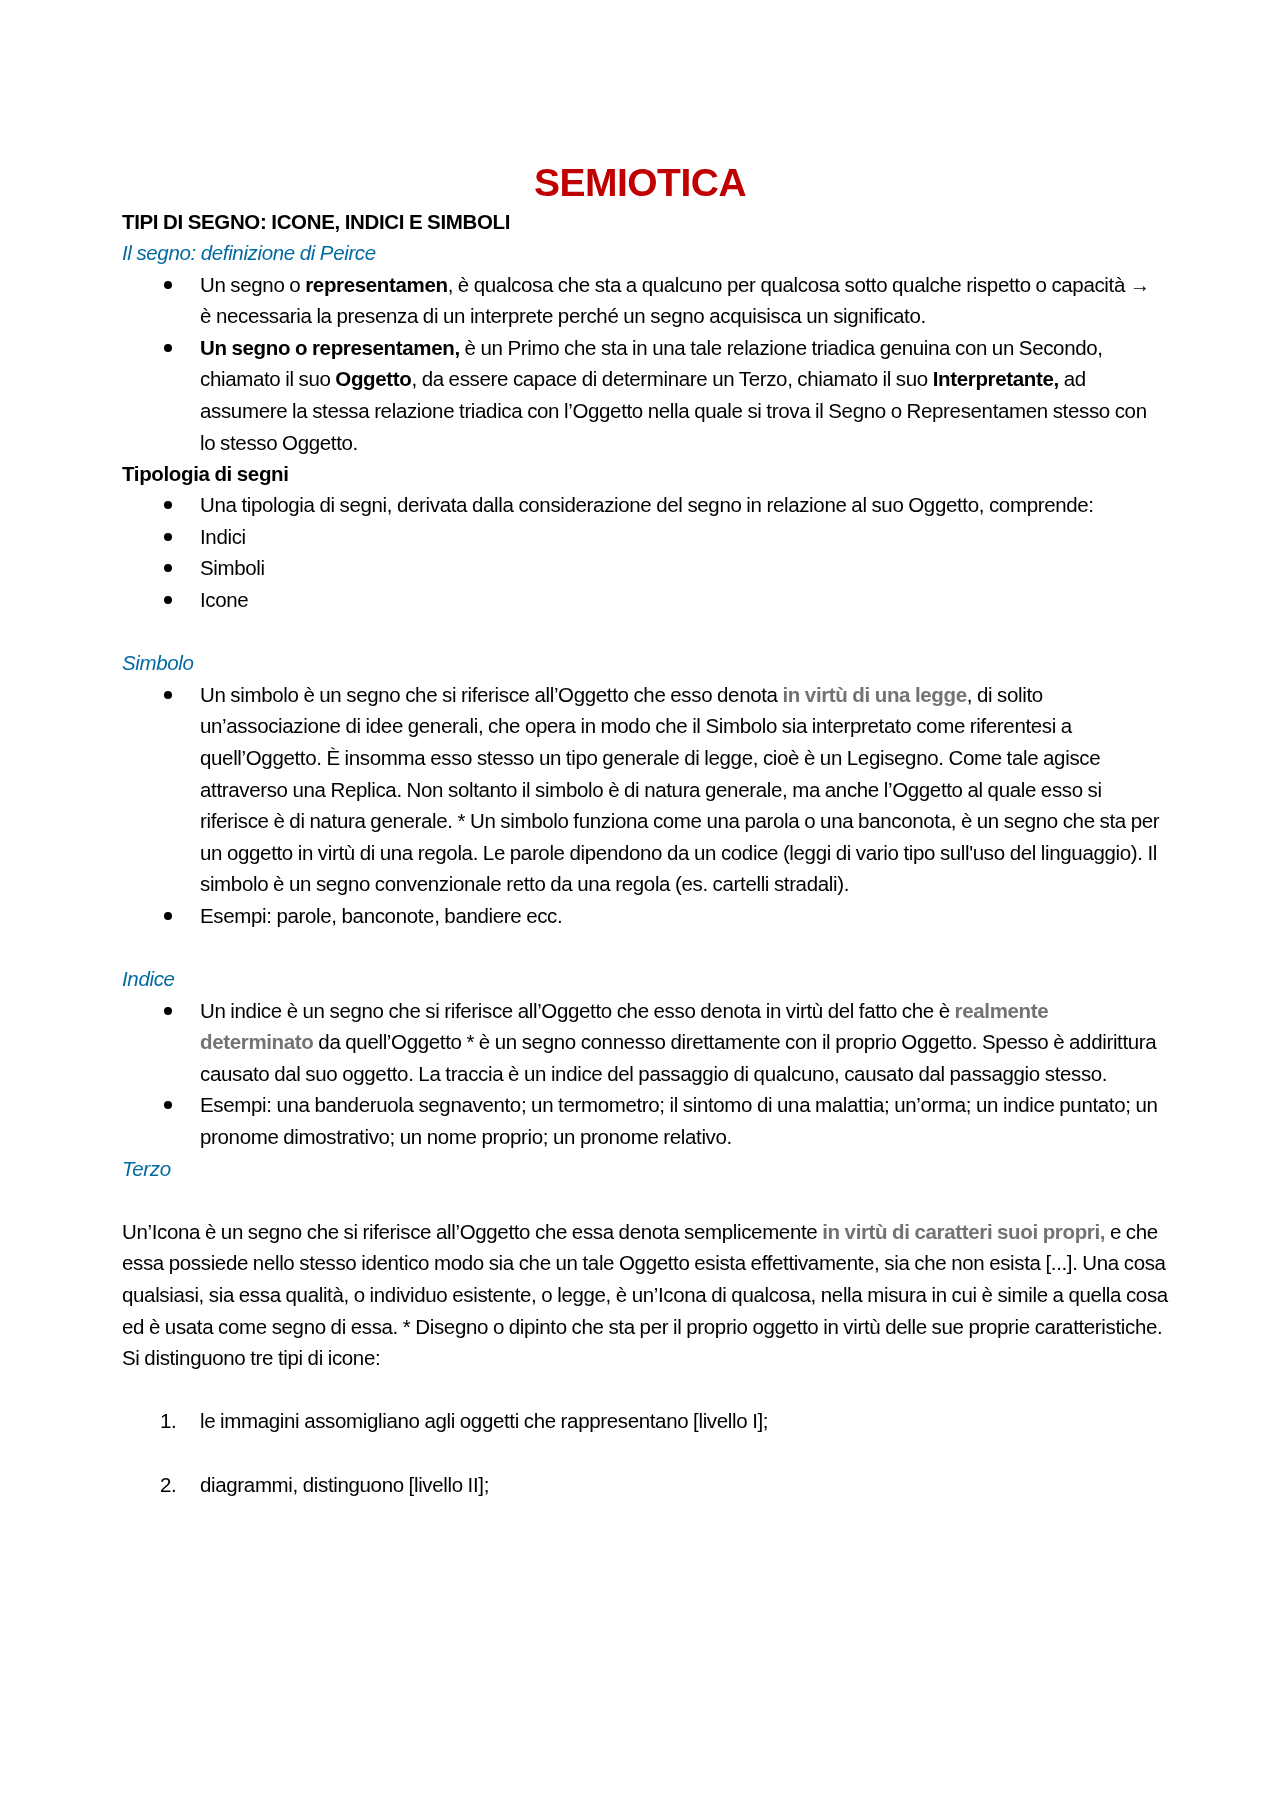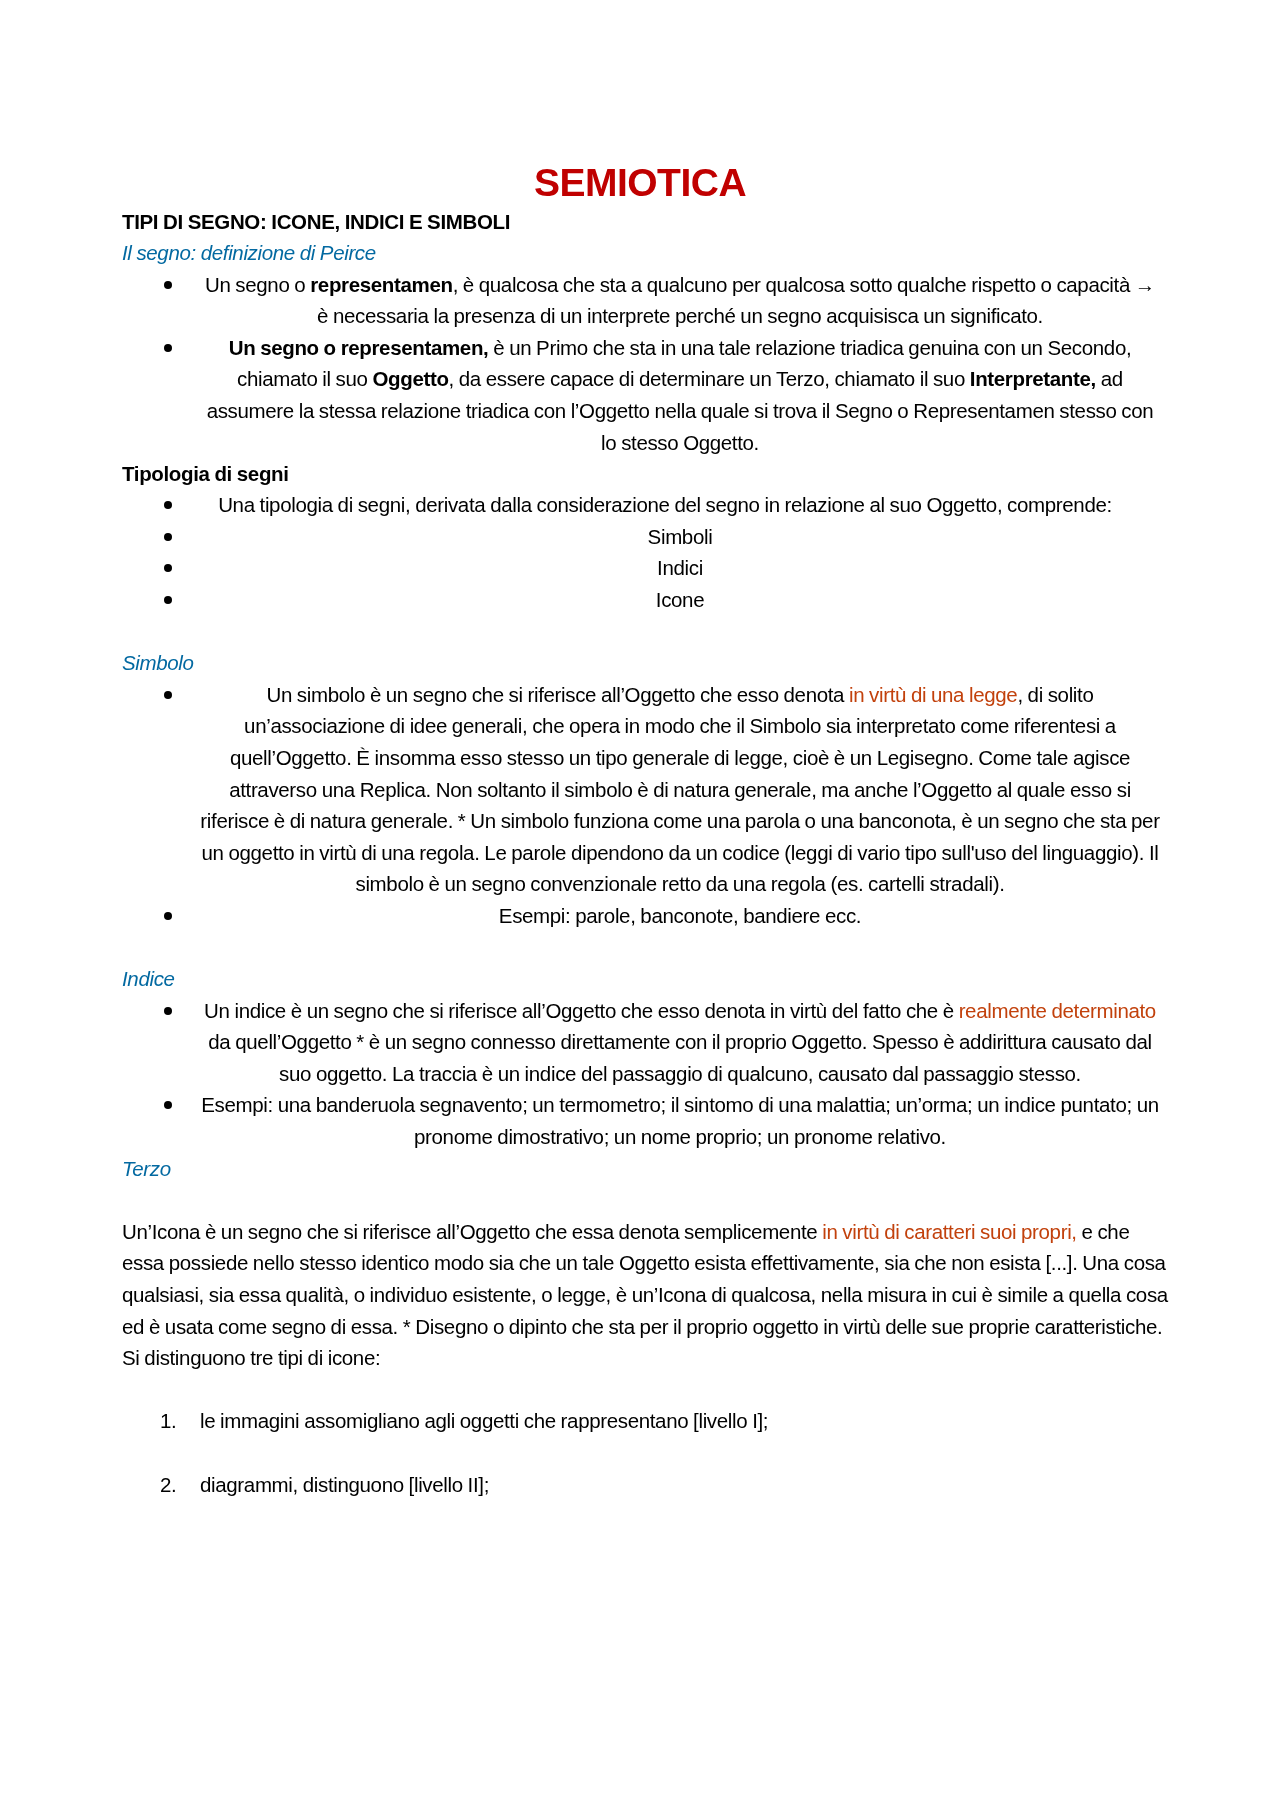--- a/index.html
+++ b/index.html
@@ -11,30 +11,30 @@
       font-size: 20.5px; letter-spacing: -0.35px; word-spacing: -0.5px;
     }
     .content { position: absolute; left: 122px; top: 158px; width: 1050px; }
     .title {
       text-align: center; color: #c00000; font-weight: bold;
       font-size: 39px; letter-spacing: -0.5px; line-height: 50px; height: 50px;
       margin: 0 0 0 0; width: 1036px;
     }
     .heading-bold { font-weight: bold; line-height: 31px; margin-top: -2px; }
     .heading-italic { color: #0369a1; font-style: italic; line-height: 31.6px; }
-    ul.bullets { list-style: none; margin: 0; padding: 0; text-align: center; }
+    ul.bullets { list-style: none; margin: 0; padding: 0; }
     ul.bullets li { position: relative; padding-left: 78px; line-height: 31.6px; }
     ul.bullets li .bullet {
       position: absolute; left: 42px; top: 12px; width: 8px; height: 8px;
       border-radius: 50%; background: #000;
     }
     ul.bullets li .txt { display: block; width: 960px; }
     .b { font-weight: bold; }
     .i { }
-    .red-bold { color: #c2410c; font-weight: normal; }
+    .red-bold { color: #737373; font-weight: bold; }
     .spacer { height: 31.6px; }
     .para { width: 1050px; line-height: 31.6px; }
     ol.numbered { list-style: none; margin: 0; padding: 0; }
     ol.numbered li { position: relative; padding-left: 78px; line-height: 31.6px; margin-bottom: 31.6px; }
     ol.numbered li .num { position: absolute; left: 38px; top: 0; }
   </style>
 </head>
 <body>
 
 <div class="page">
@@ -57,25 +57,25 @@
     </ul>
 
     <div class="heading-bold" style="margin-top:0">Tipologia di segni</div>
     <ul class="bullets">
       <li>
         <span class="bullet"></span>
         <span class="txt" style="width:930px">Una tipologia di segni, derivata dalla considerazione del segno in relazione al suo Oggetto, comprende:</span>
       </li>
       <li>
         <span class="bullet"></span>
-        <span class="txt">Simboli</span>
+        <span class="txt">Indici</span>
       </li>
       <li>
         <span class="bullet"></span>
-        <span class="txt">Indici</span>
+        <span class="txt">Simboli</span>
       </li>
       <li>
         <span class="bullet"></span>
         <span class="txt">Icone</span>
       </li>
     </ul>
 
     <div class="spacer"></div>
 
     <div class="heading-italic">Simbolo</div>

